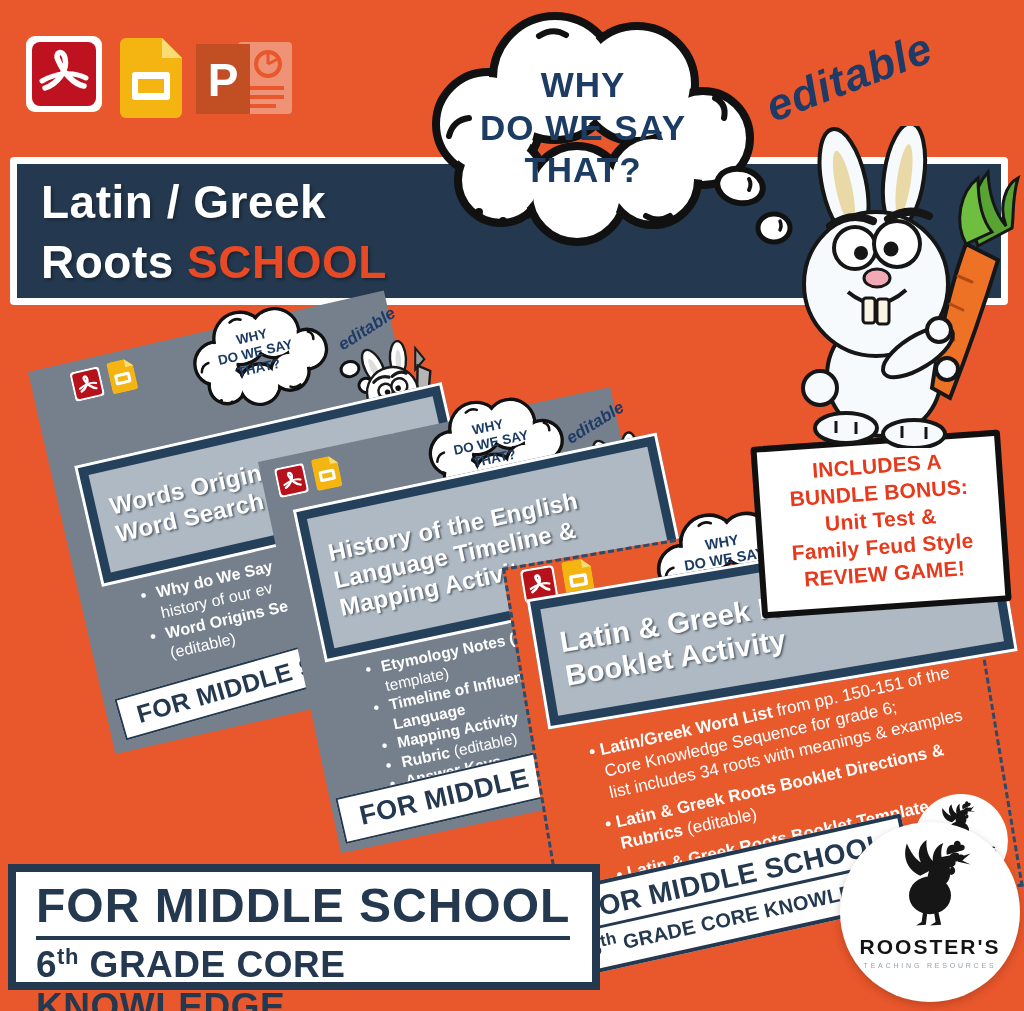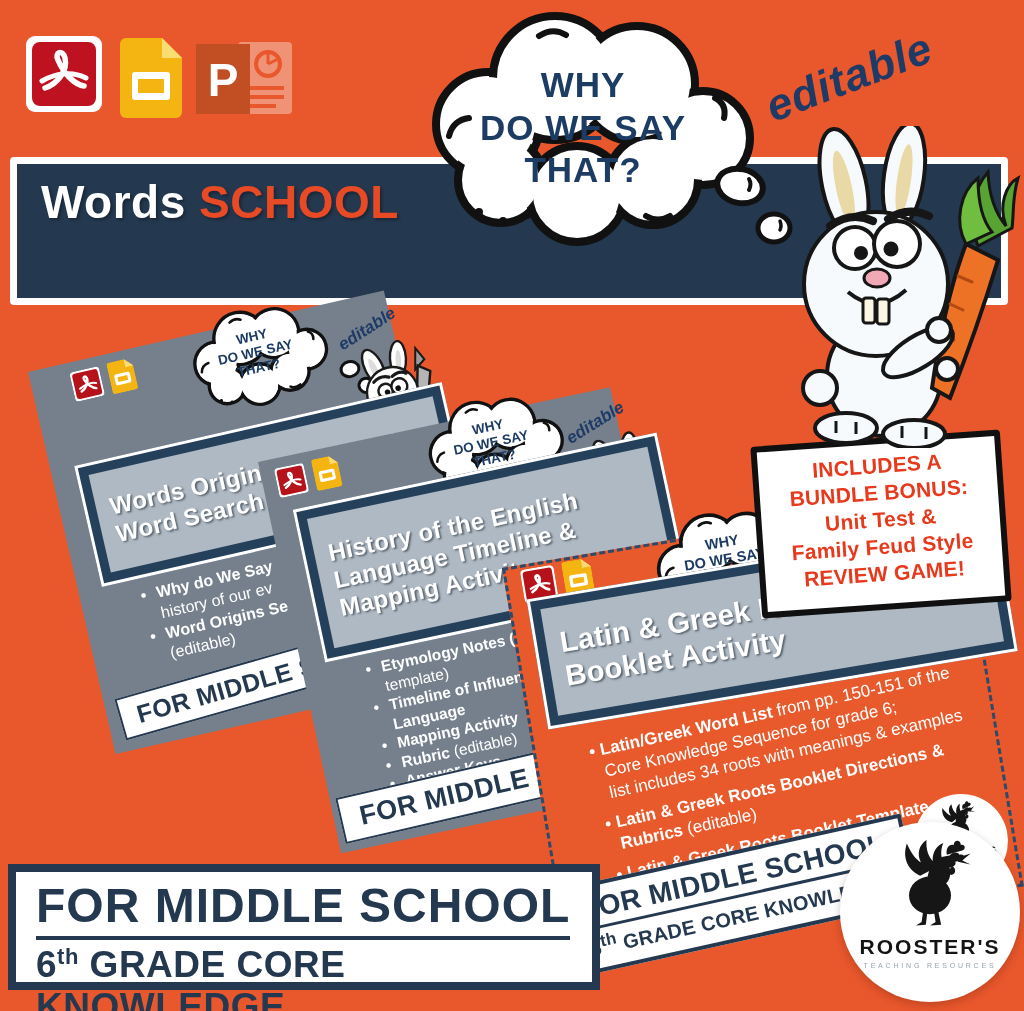--- a/index.html
+++ b/index.html
@@ -201,21 +201,22 @@
         <circle cx="72" cy="24" r="12" fill="none" stroke="#E9572C" stroke-width="4"></circle>
         <path d="M72 24 L72 10 M72 24 L84 18" stroke="#E9572C" stroke-width="3"></path>
         <path d="M52 48 h36 M52 57 h36 M52 66 h28" stroke="#E9572C" stroke-width="4"></path>
       </g>
       <rect x="0" y="4" width="54" height="70" fill="#C24E24"></rect>
       <text x="27" y="56" text-anchor="middle" font-family="Liberation Sans, sans-serif" font-size="46" font-weight="bold" fill="#fff">P</text>
     </svg>
   </div>
 
   <div class="abs banner">
-    <div class="tl"><span>Words </span><span class="bundle">SCHOOL</span></div>
+    <div class="tl">Latin / Greek</div>
+    <div class="tl"><span>Roots </span><span class="bundle">SCHOOL</span></div>
   </div>
 
   <div class="abs cloud-main">
     <svg width="362" height="250" viewBox="0 0 360 250">
         <use href="#cloudShape"></use>
       </svg>
     <div class="ctext">
       <div>WHY</div>
       <div>DO WE SAY</div>
       <div>THAT?</div>

